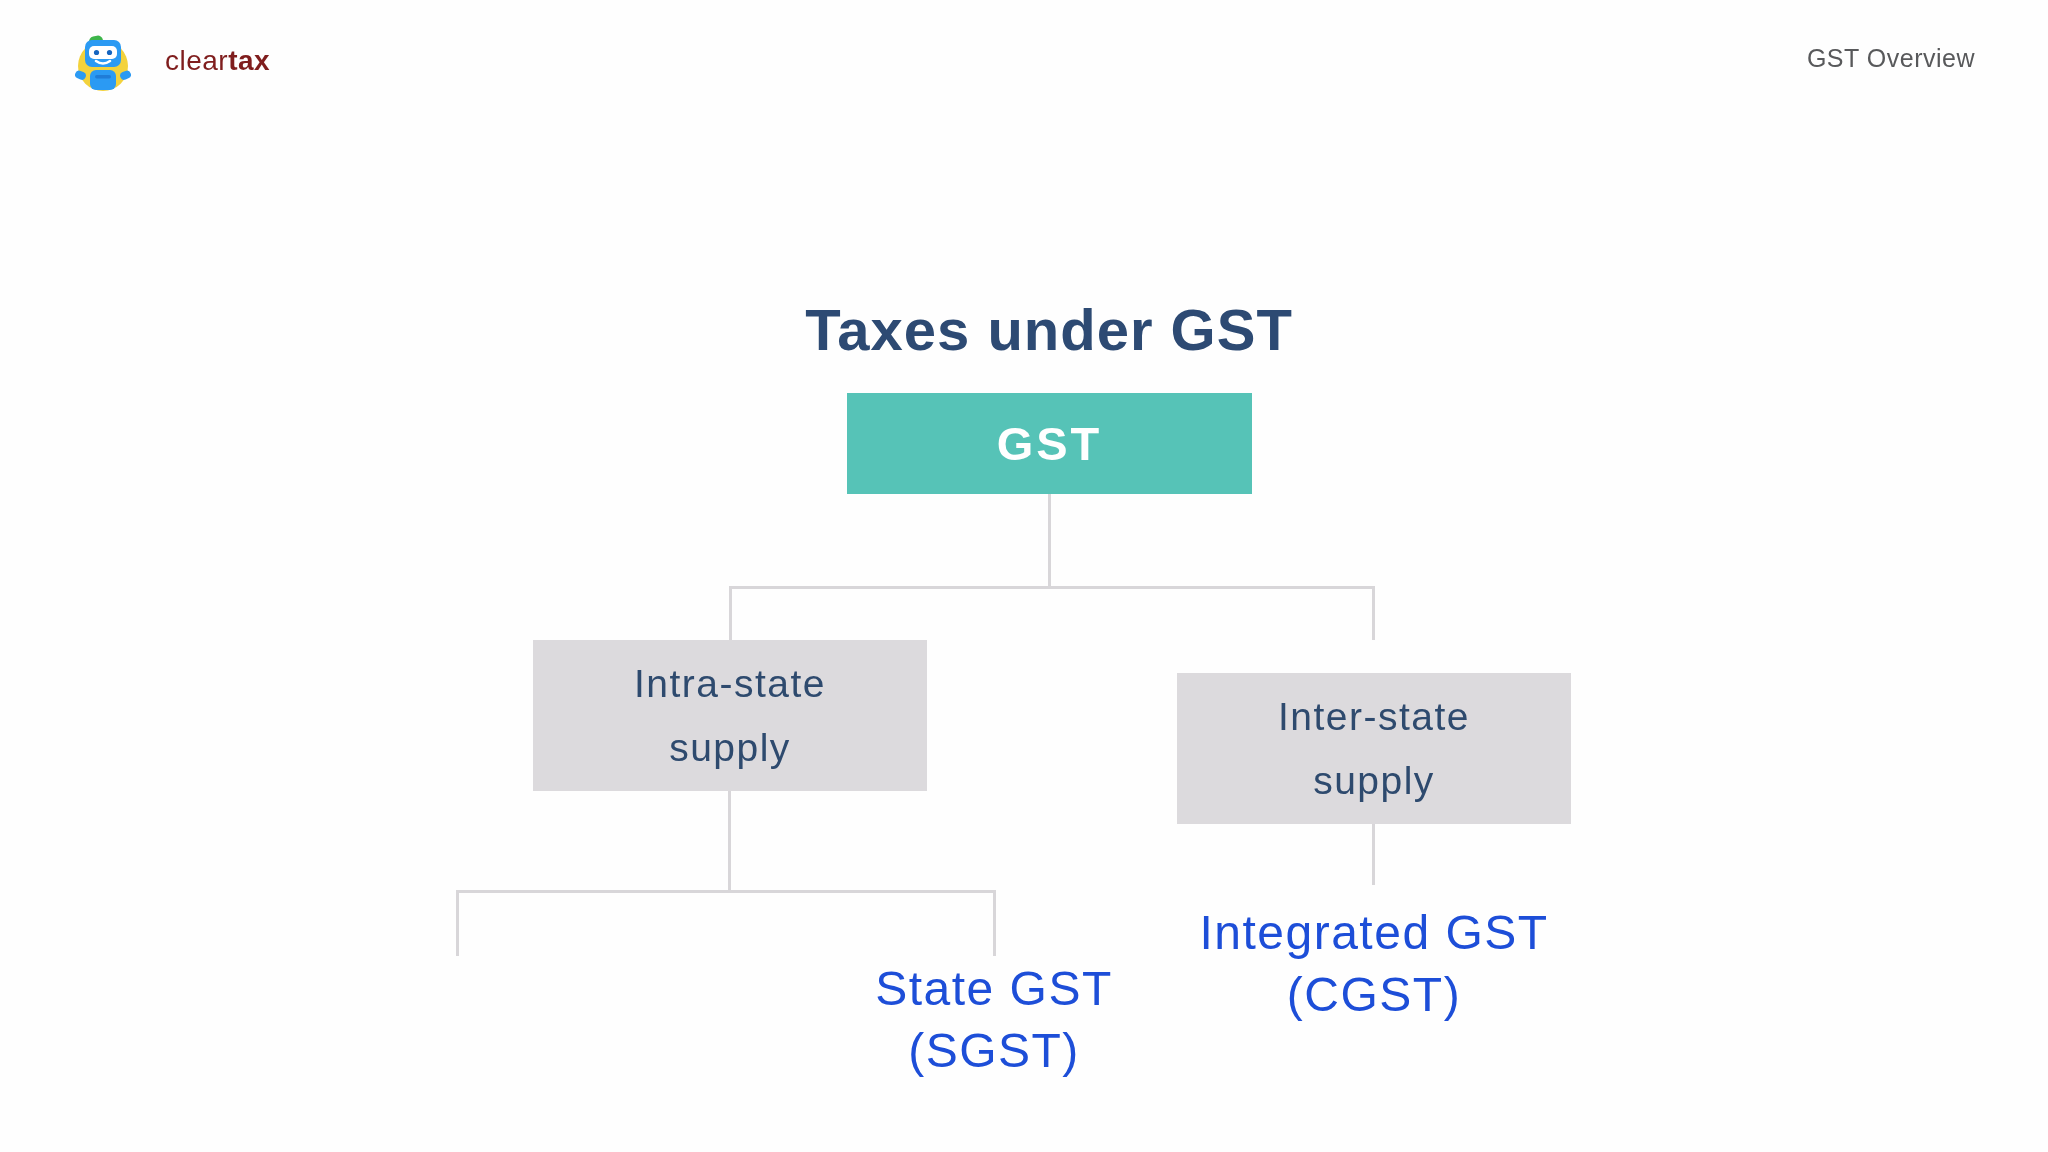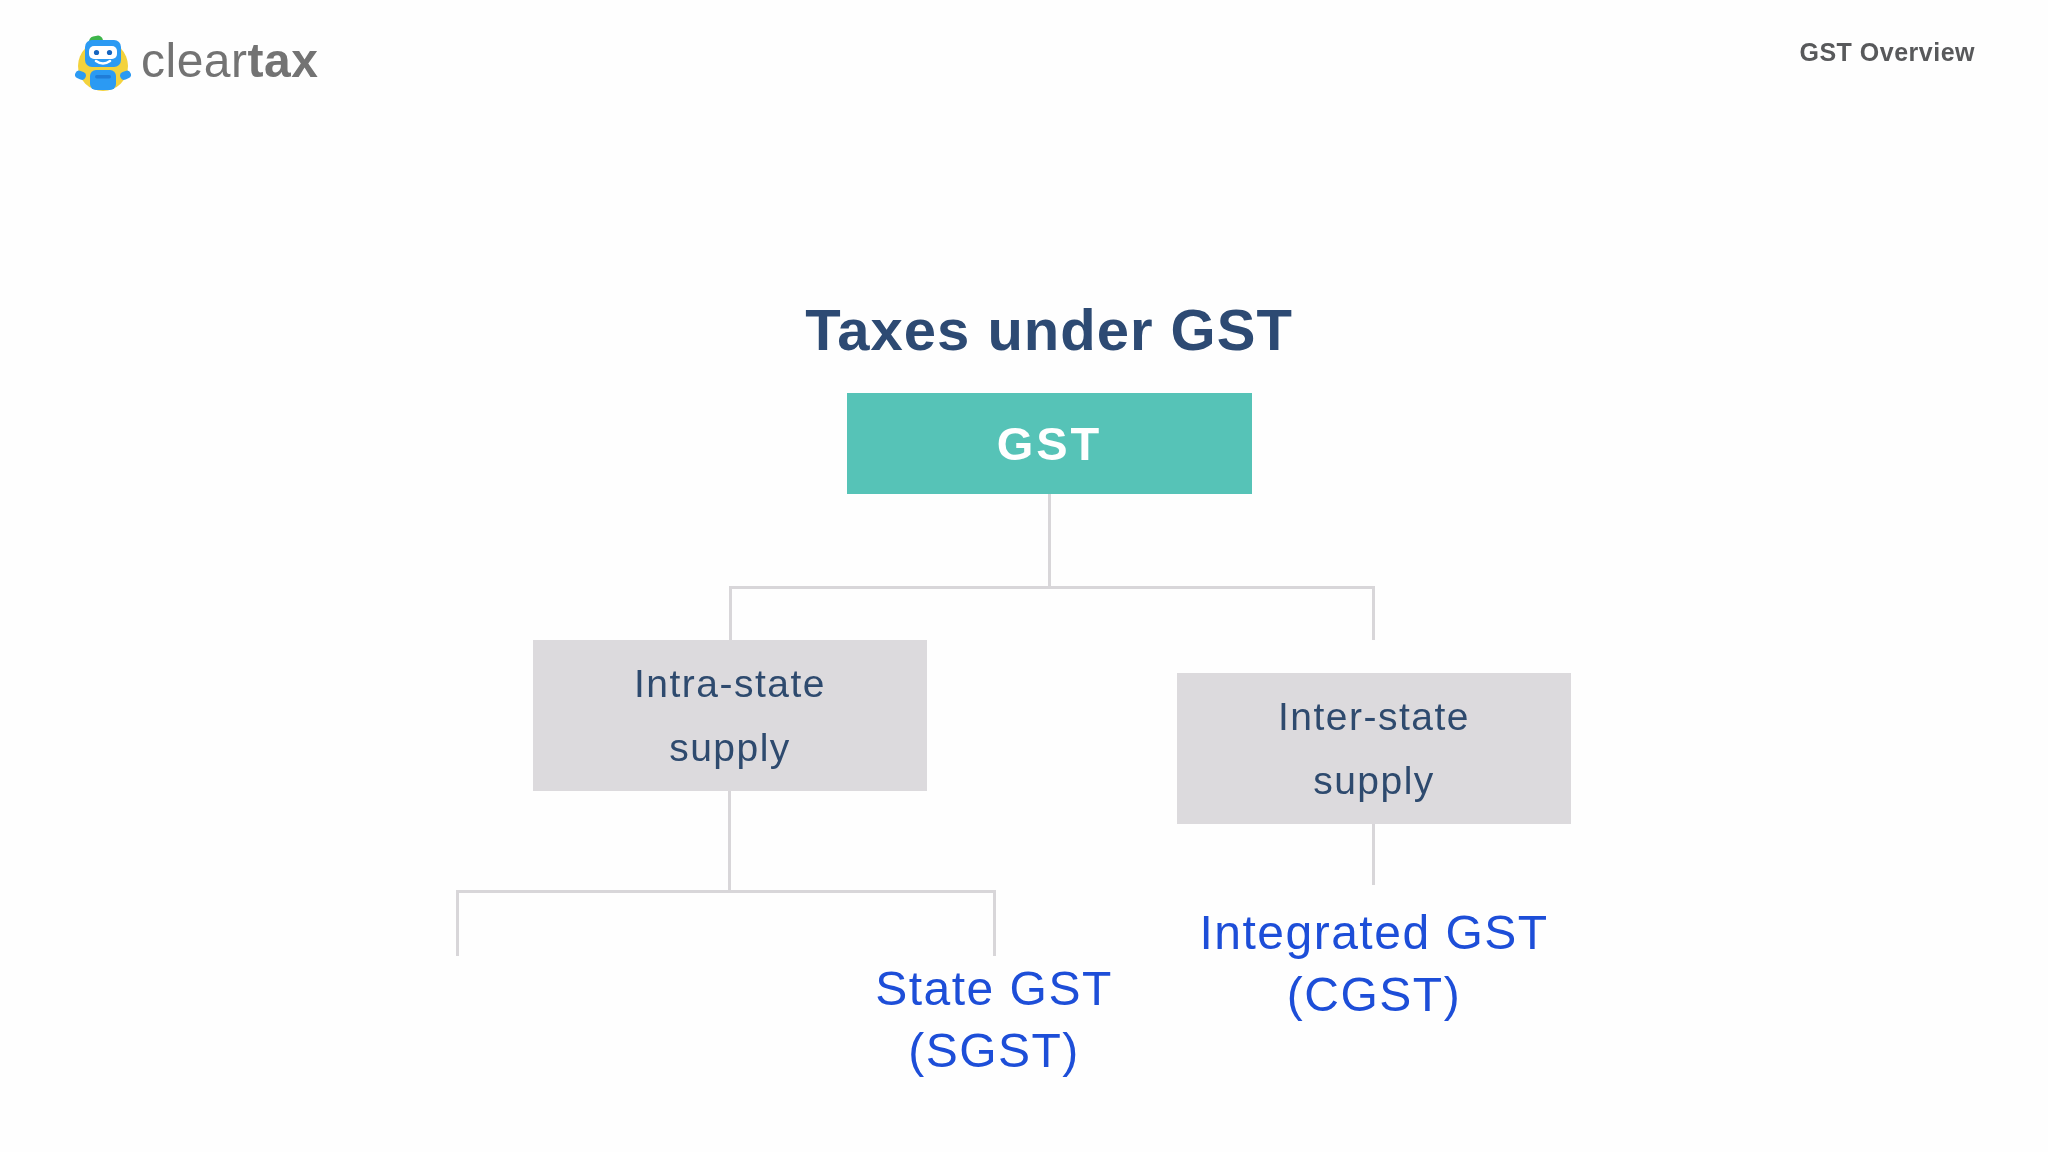--- a/index.html
+++ b/index.html
@@ -19,33 +19,34 @@
   
   .logo {
     position: absolute;
     left: 75px; top: 34px;
     display: flex;
     align-items: center;
     gap: 10px;
   }
   .logo-mark { width: 56px; height: 58px; display: block; }
   .logo-text {
-    font-size: 48px;
-    color: #737373;
+    font-size: 28px;
+    color: #7f1d1d;
     letter-spacing: 0.5px;
     font-weight: 400;
     line-height: 1;
     padding-bottom: 4px;
+    margin-left: 24px;
   }
   .logo-text .bold { font-weight: 700; }
   .page-label {
     position: absolute;
-    right: 73px; top: 38px;
+    right: 73px; top: 44px;
     font-size: 25px;
-    font-weight: 700;
+    font-weight: 400;
     color: #58595b;
     letter-spacing: 0.5px;
   }
 
   
   .slide-heading {
     position: absolute;
     left: 78px; top: 148px;
     font-size: 34px;
     font-weight: 700;

